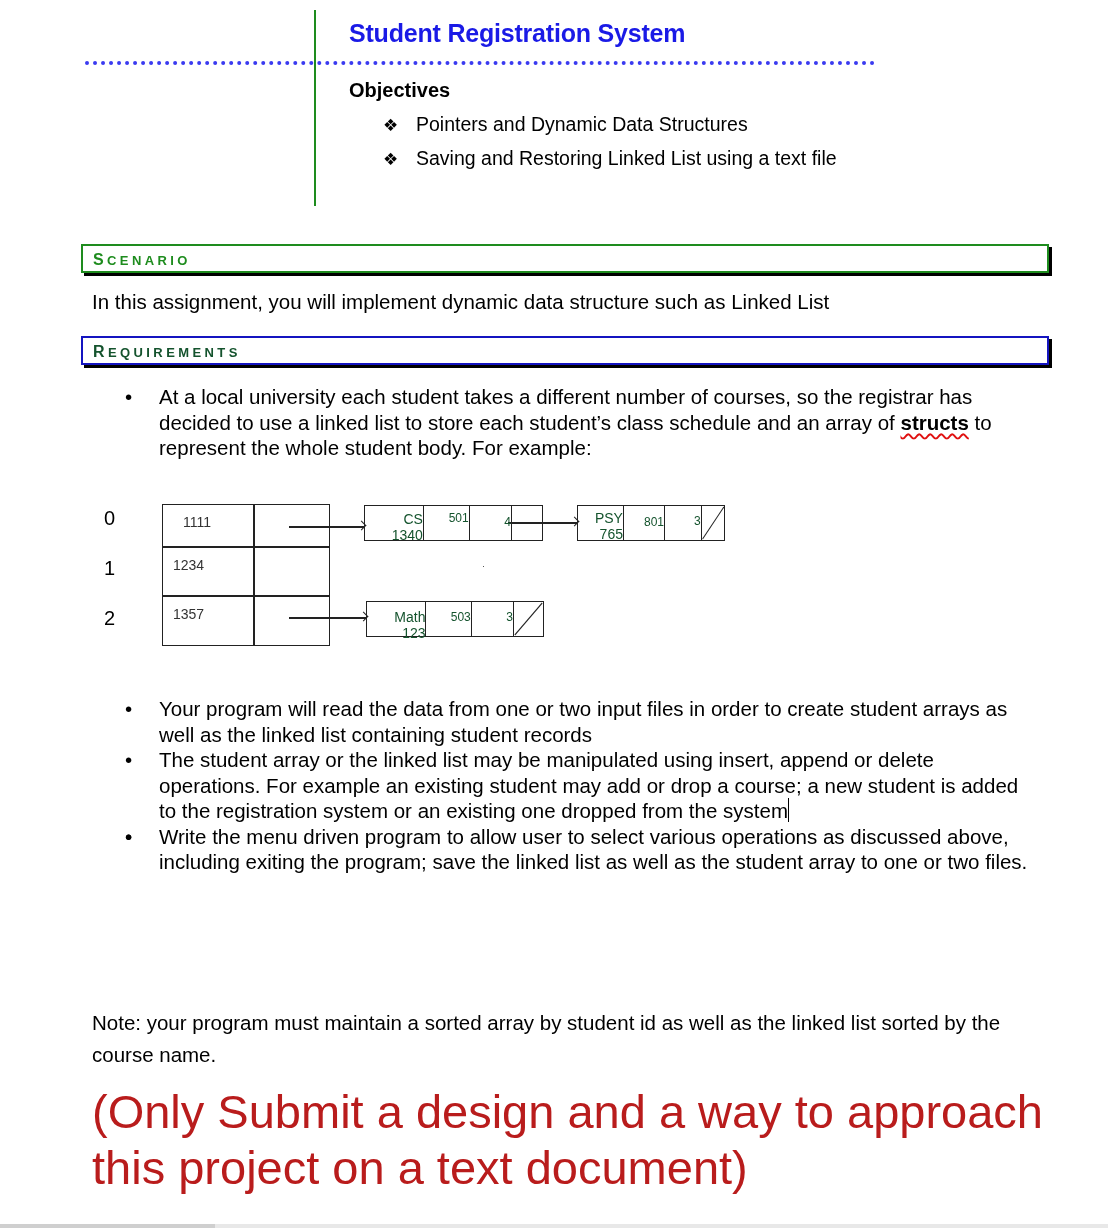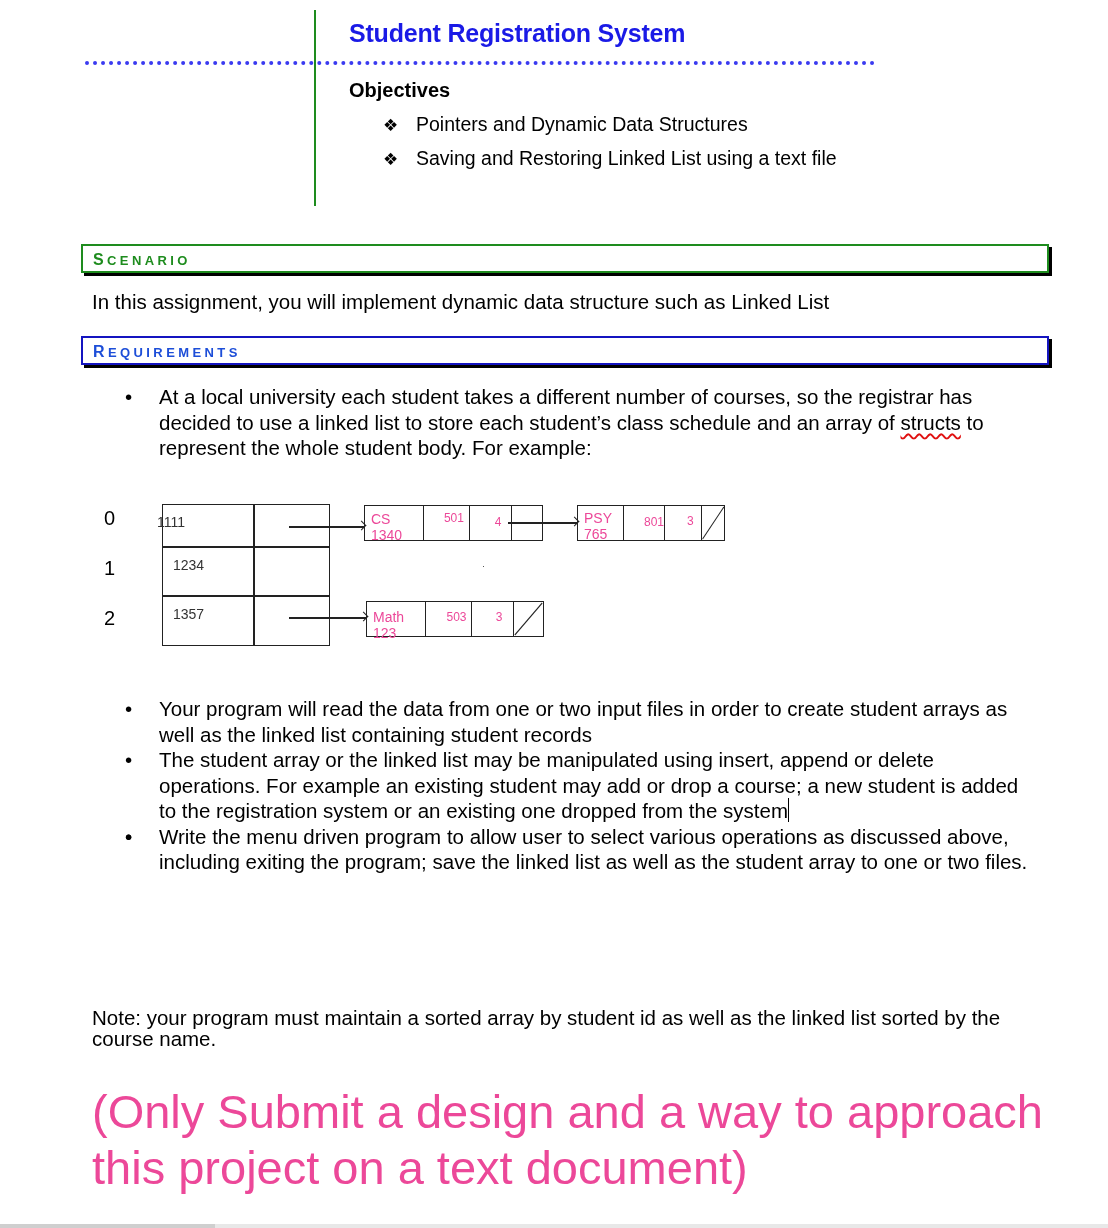--- a/index.html
+++ b/index.html
@@ -19,51 +19,51 @@
 
   
   .secbox { left: 81px; width: 964px; height: 25px; background: #fff;
             box-shadow: 3px 3px 0 #000; }
   .secbox .lbl { position: absolute; left: 10px; top: 5px; font-size: 13px; font-weight: bold;
                  letter-spacing: 3.4px; }
   .secbox .lbl .cap { font-size: 16px; }
   .sec-scn { top: 244px; border: 2px solid #1e8c1e; text-align: right; }
   .sec-scn .lbl { color: #1e8c1e; }
   .sec-req { top: 336px; border: 2px solid #1414c0; }
-  .sec-req .lbl { color: #1d4ed8; }
+  .sec-req .lbl { color: #14532d; }
 
   .para { font-size: 20.5px; line-height: 26px; }
   .scn-text { left: 92px; top: 289px; white-space: nowrap; }
 
   .bullet-list { left: 125px; width: 900px; }
   .bullet { position: relative; padding-left: 34px; font-size: 20.5px; line-height: 25.5px; }
   .bullet .dot { position: absolute; left: 0; top: 0; }
-  .squiggle { text-decoration: underline wavy #e01010; text-underline-offset: 3px; }
+  .squiggle { text-decoration: underline wavy #e01010; text-underline-offset: 3px; font-weight: bold; }
   .caret { display: inline-block; width: 1.5px; height: 24px; background: #000;
            vertical-align: -4px; }
 
   
   .idx { font-size: 20px; }
   .cell { position: absolute; border: 1.5px solid #222; box-sizing: border-box; }
   .cell-txt { position: absolute; font-size: 14px; color: #333; }
   .node { position: absolute; height: 36px; border: 1.5px solid #222; box-sizing: border-box;
           display: flex; }
   .node > div { border-right: 1.5px solid #222; box-sizing: border-box; height: 100%;
-                font-size: 14px; color: #ec4899; padding: 5px 0 0 6px; position: relative; }
+                font-size: 14px; color: #14532d; padding: 5px 0 0 6px; position: relative; text-align: right; }
   .node > div:last-child { border-right: none; }
   .node .small { font-size: 12px; padding-left: 4px; margin-left: 16px; }
   .arrow { position: absolute; height: 1.5px; background: #222; }
   .arrow::after { content: ""; position: absolute; right: -1px; top: -4px; width: 7px; height: 7px;
                   border-right: 1.5px solid #222; border-top: 1.5px solid #222;
                   transform: rotate(45deg); box-sizing: border-box; }
   .nullslash { position: absolute; inset: 0; }
 
-  .note { left: 92px; top: 1007px; width: 960px; font-size: 20.5px; line-height: 21px; }
+  .note { left: 92px; top: 1007px; width: 960px; font-size: 20.5px; line-height: 32px; }
   .red-note { left: 92px; top: 1084px; width: 1000px; font-size: 47px; line-height: 56px;
-              color: #ec4899; }
+              color: #b91c1c; }
 
   
   .hscroll { left: 0; top: 1224px; width: 1108px; height: 4px; background: #e8e8e8; }
   .hthumb { left: 0; top: 1224px; width: 215px; height: 4px; background: #cfcfcf; }
 </style>
 </head>
 <body>
 
 <div class="abs vline"></div>
 <div class="abs dotline"></div>
@@ -96,21 +96,21 @@
   <div class="abs idx" style="left:104px; top:507px">0</div>
   <div class="abs idx" style="left:104px; top:557px">1</div>
   <div class="abs idx" style="left:104px; top:607px">2</div>
 
   <div class="cell" style="left:162px; top:504px; width:93px; height:44px"></div>
   <div class="cell" style="left:253px; top:504px; width:77px; height:44px"></div>
   <div class="cell" style="left:162px; top:546px; width:93px; height:51px"></div>
   <div class="cell" style="left:253px; top:546px; width:77px; height:51px"></div>
   <div class="cell" style="left:162px; top:595px; width:93px; height:51px"></div>
   <div class="cell" style="left:253px; top:595px; width:77px; height:51px"></div>
-  <div class="cell-txt" style="left:157px; top:514px">1111</div>
+  <div class="cell-txt" style="left:183px; top:514px">1111</div>
   <div class="cell-txt" style="left:173px; top:557px">1234</div>
   <div class="cell-txt" style="left:173px; top:606px">1357</div>
 
   <div class="arrow" style="left:289px; top:526px; width:75px"></div>
   <div class="arrow" style="left:508px; top:522px; width:69px"></div>
   <div class="arrow" style="left:289px; top:617px; width:77px"></div>
 
   <div class="node" style="left:364px; top:505px; width:179px">
     <div style="width:74px">CS 1340</div>
     <div class="small" style="width:37px">501</div>

